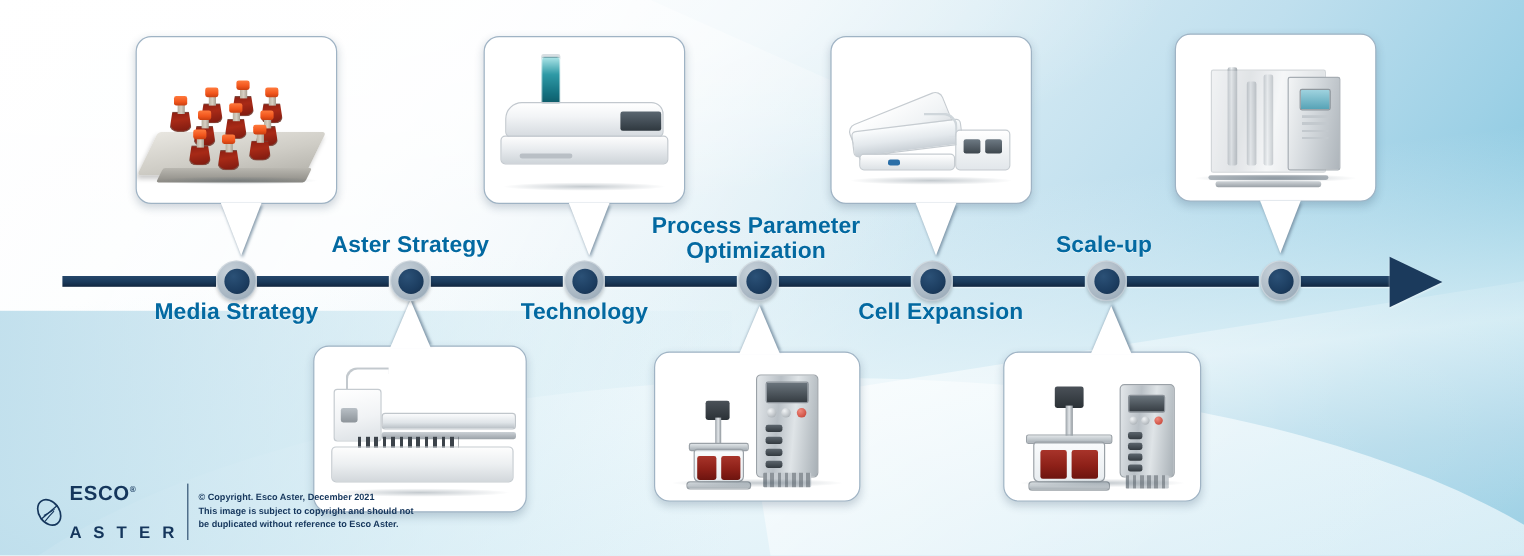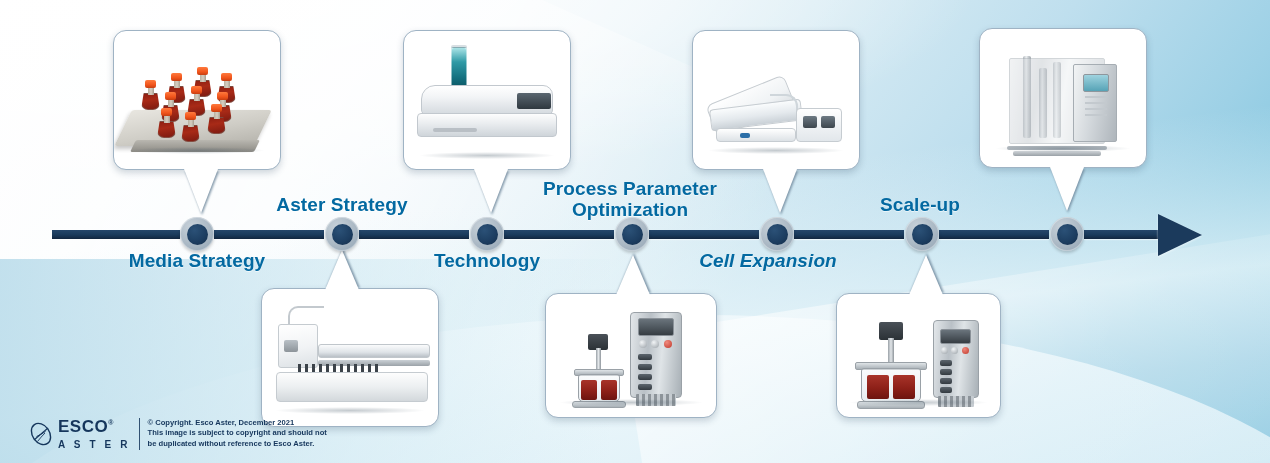--- a/index.html
+++ b/index.html
@@ -182,21 +182,21 @@
   .bt-motor{position:absolute;border-radius:2px;background:linear-gradient(180deg,#4a5158,#2b3136);}
   .bt-shaft{position:absolute;background:linear-gradient(90deg,#9aa1a7,#e3e7ea,#8d949a);}
 
   
   .footer{position:absolute;left:28px;bottom:13px;display:flex;align-items:center;}
   .logo{display:flex;align-items:center;}
   .logo-mark{width:26px;height:26px;margin-right:4px;}
   .logo-txt{line-height:1;}
   .logo-esco{font-size:17px;font-weight:700;color:#15365c;letter-spacing:.5px;}
   .logo-esco sup{font-size:7px;vertical-align:super;}
-  .logo-aster{font-size:10px;font-weight:700;color:#15365c;letter-spacing:3.1px;margin-top:5px;}
+  .logo-aster{font-size:14px;font-weight:700;color:#15365c;letter-spacing:3.1px;margin-top:16px;}
   .divider{width:1px;align-self:stretch;background:#15365c;margin:0 8px;opacity:.85;}
   .copy{font-size:7.6px;color:#15365c;line-height:1.42;font-weight:700;}
 </style>
 </head>
 <body>
 
 <div id="stage">
 
   <div class="bg-base"></div>
   <div class="bg-sw1"></div>
@@ -425,21 +425,21 @@
     <div class="node" style="left:1015px;top:7px;">
         <i></i>
       </div>
   </div>
 
   <div class="tl-label" style="left:197px;top:250px;">Media Strategy</div>
   <div class="tl-label" style="left:342px;top:194px;">Aster Strategy</div>
   <div class="tl-label" style="left:487px;top:250px;">Technology</div>
   <div class="tl-label" style="left:630px;top:178px;">Process Parameter
 Optimization</div>
-  <div class="tl-label" style="left:768px;top:250px;font-style:italic;">Cell Expansion</div>
+  <div class="tl-label" style="left:784px;top:250px;">Cell Expansion</div>
   <div class="tl-label" style="left:920px;top:194px;">Scale-up</div>
 
   <div class="footer">
     <div class="logo">
       <svg class="logo-mark" viewBox="0 0 26 26">
         <ellipse cx="13" cy="13" rx="8.5" ry="11.5" transform="rotate(-35 13 13)" fill="none" stroke="#15365c" stroke-width="1.4"></ellipse>
         <path d="M6 19 Q13 13 20 7" fill="none" stroke="#15365c" stroke-width="1.1"></path>
         <path d="M8.5 15.5 Q13 13.5 17.5 10.5" fill="none" stroke="#15365c" stroke-width=".9"></path>
         <path d="M9.5 20.5 Q13 16 17 12" fill="none" stroke="#15365c" stroke-width=".9"></path>
       </svg>

